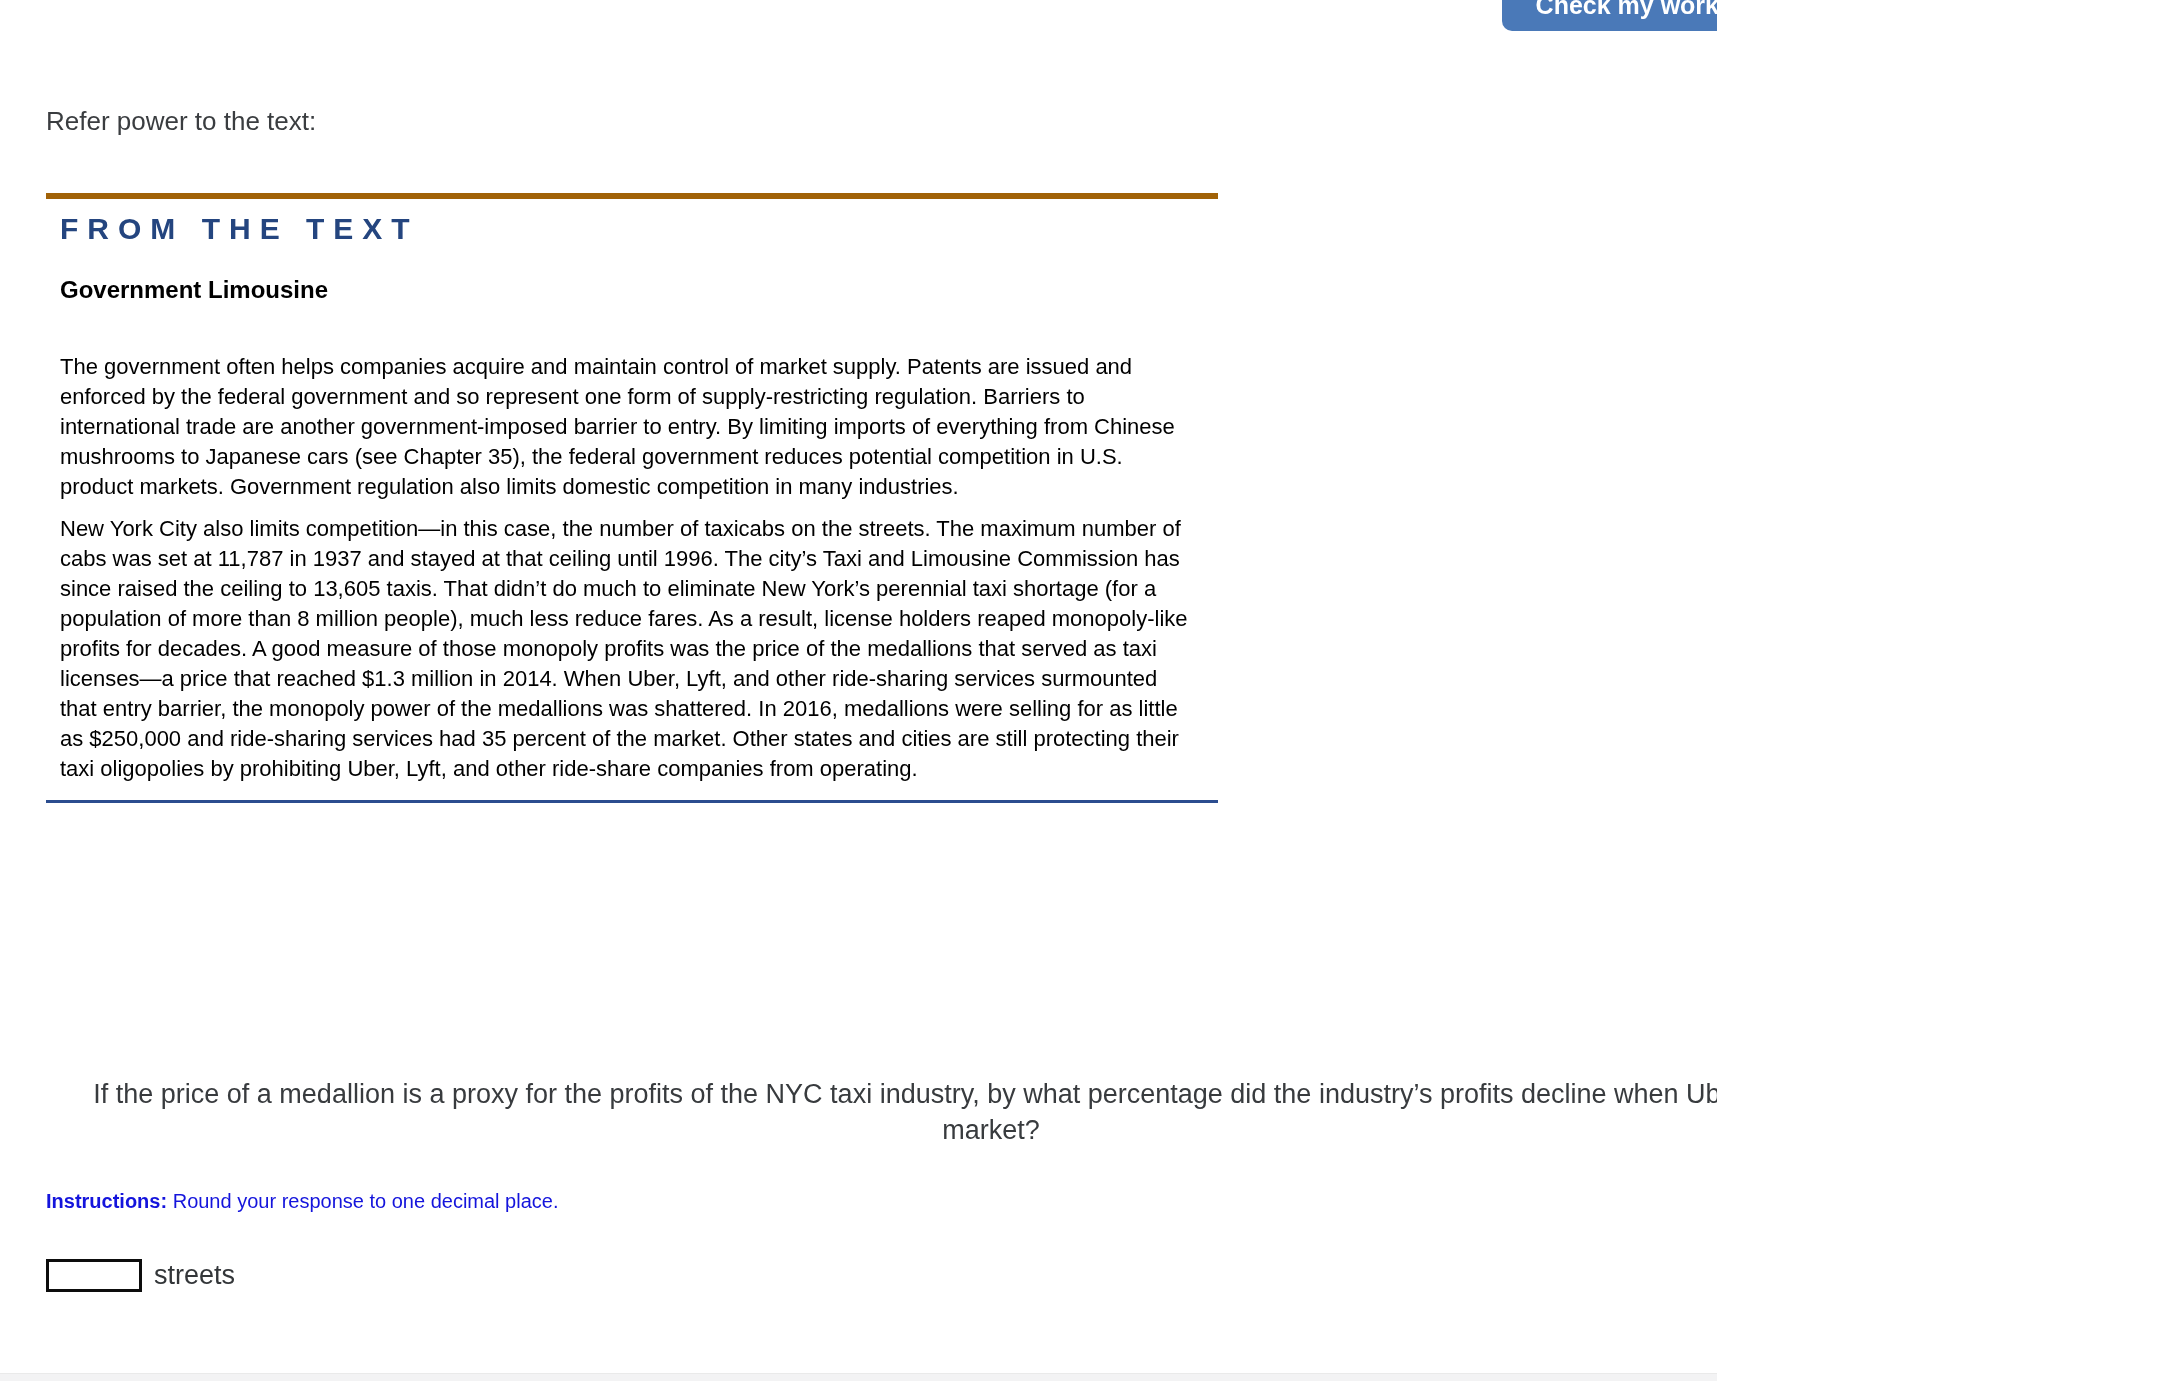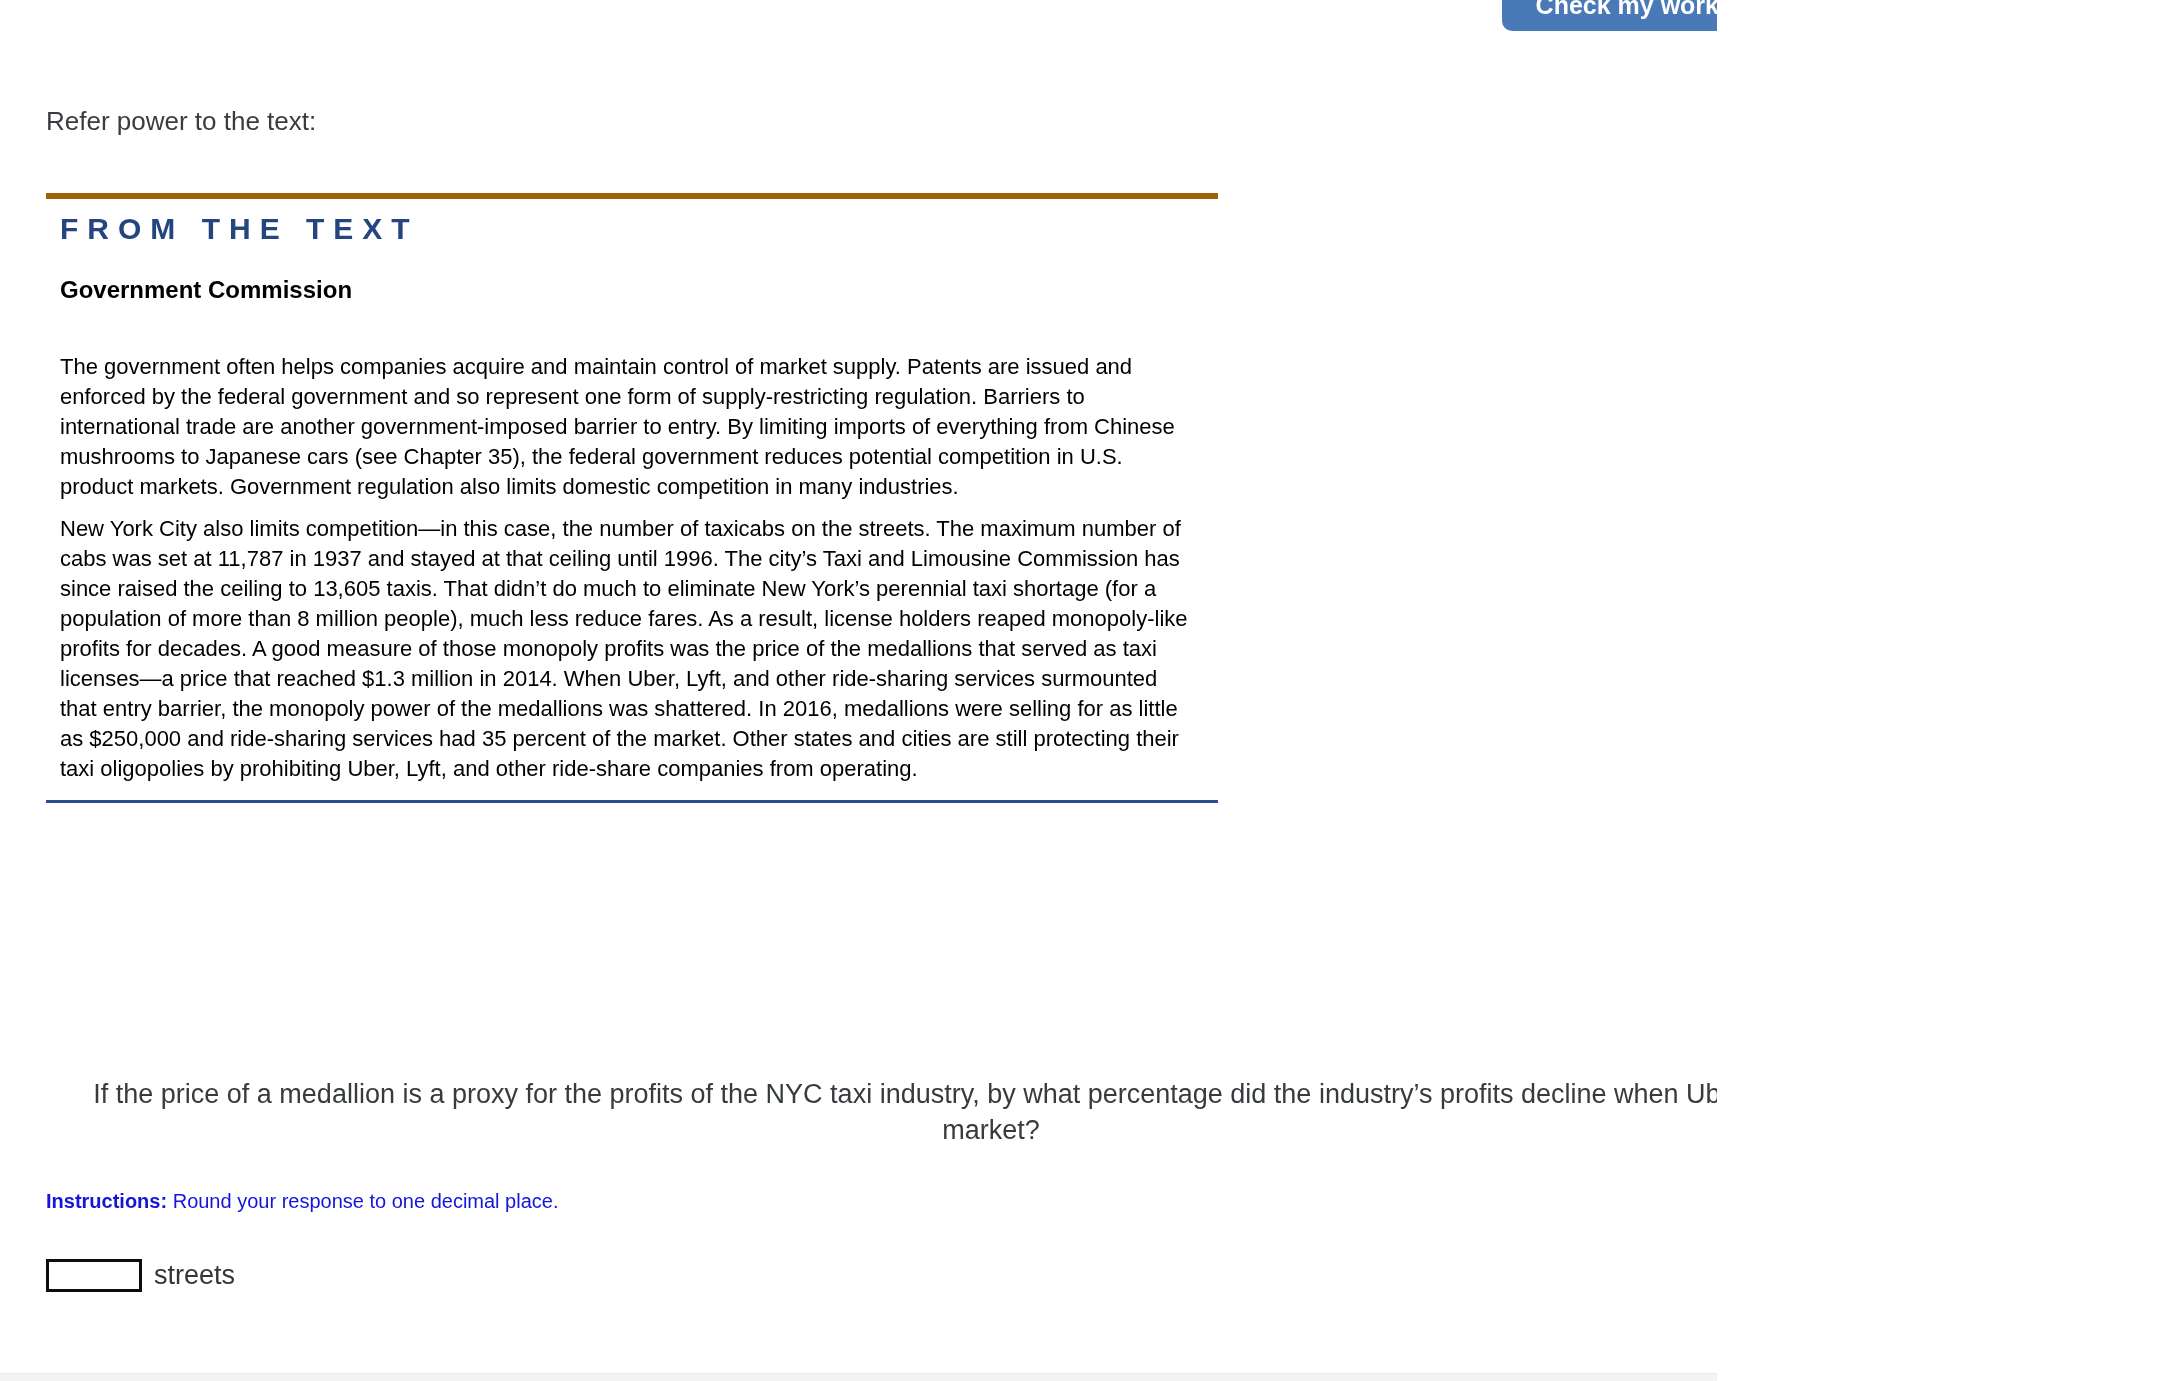--- a/index.html
+++ b/index.html
@@ -135,21 +135,21 @@
 <body>
 
 <div class="page">
 
   <button class="check-button">Check my work</button>
 
   <div class="intro-line">Refer power to the text:</div>
 
   <div class="from-text-box">
     <div class="from-text-kicker">FROM THE TEXT</div>
-    <div class="from-text-title">Government Commission</div>
+    <div class="from-text-title">Government Limousine</div>
     <div class="from-text-paragraph">The government often helps companies acquire and maintain control of market supply. Patents are issued and enforced by the federal government and so represent one form of supply-restricting regulation. Barriers to international trade are another government-imposed barrier to entry. By limiting imports of everything from Chinese mushrooms to Japanese cars (see Chapter 35), the federal government reduces potential competition in U.S. product markets. Government regulation also limits domestic competition in many industries.</div>
     <div class="from-text-paragraph">New York City also limits competition—in this case, the number of taxicabs on the streets. The maximum number of cabs was set at 11,787 in 1937 and stayed at that ceiling until 1996. The city’s Taxi and Limousine Commission has since raised the ceiling to 13,605 taxis. That didn’t do much to eliminate New York’s perennial taxi shortage (for a population of more than 8 million people), much less reduce fares. As a result, license holders reaped monopoly-like profits for decades. A good measure of those monopoly profits was the price of the medallions that served as taxi licenses—a price that reached $1.3 million in 2014. When Uber, Lyft, and other ride-sharing services surmounted that entry barrier, the monopoly power of the medallions was shattered. In 2016, medallions were selling for as little as $250,000 and ride-sharing services had 35 percent of the market. Other states and cities are still protecting their taxi oligopolies by prohibiting Uber, Lyft, and other ride-share companies from operating.</div>
   </div>
 
   <div class="question-text">If the price of a medallion is a proxy for the profits of the NYC taxi industry, by what percentage did the industry’s profits decline when Uber entered the market?</div>
 
   <div class="instructions-line">
     <span class="instructions-label">Instructions:</span><span> Round your response to one decimal place.</span>
   </div>
 

